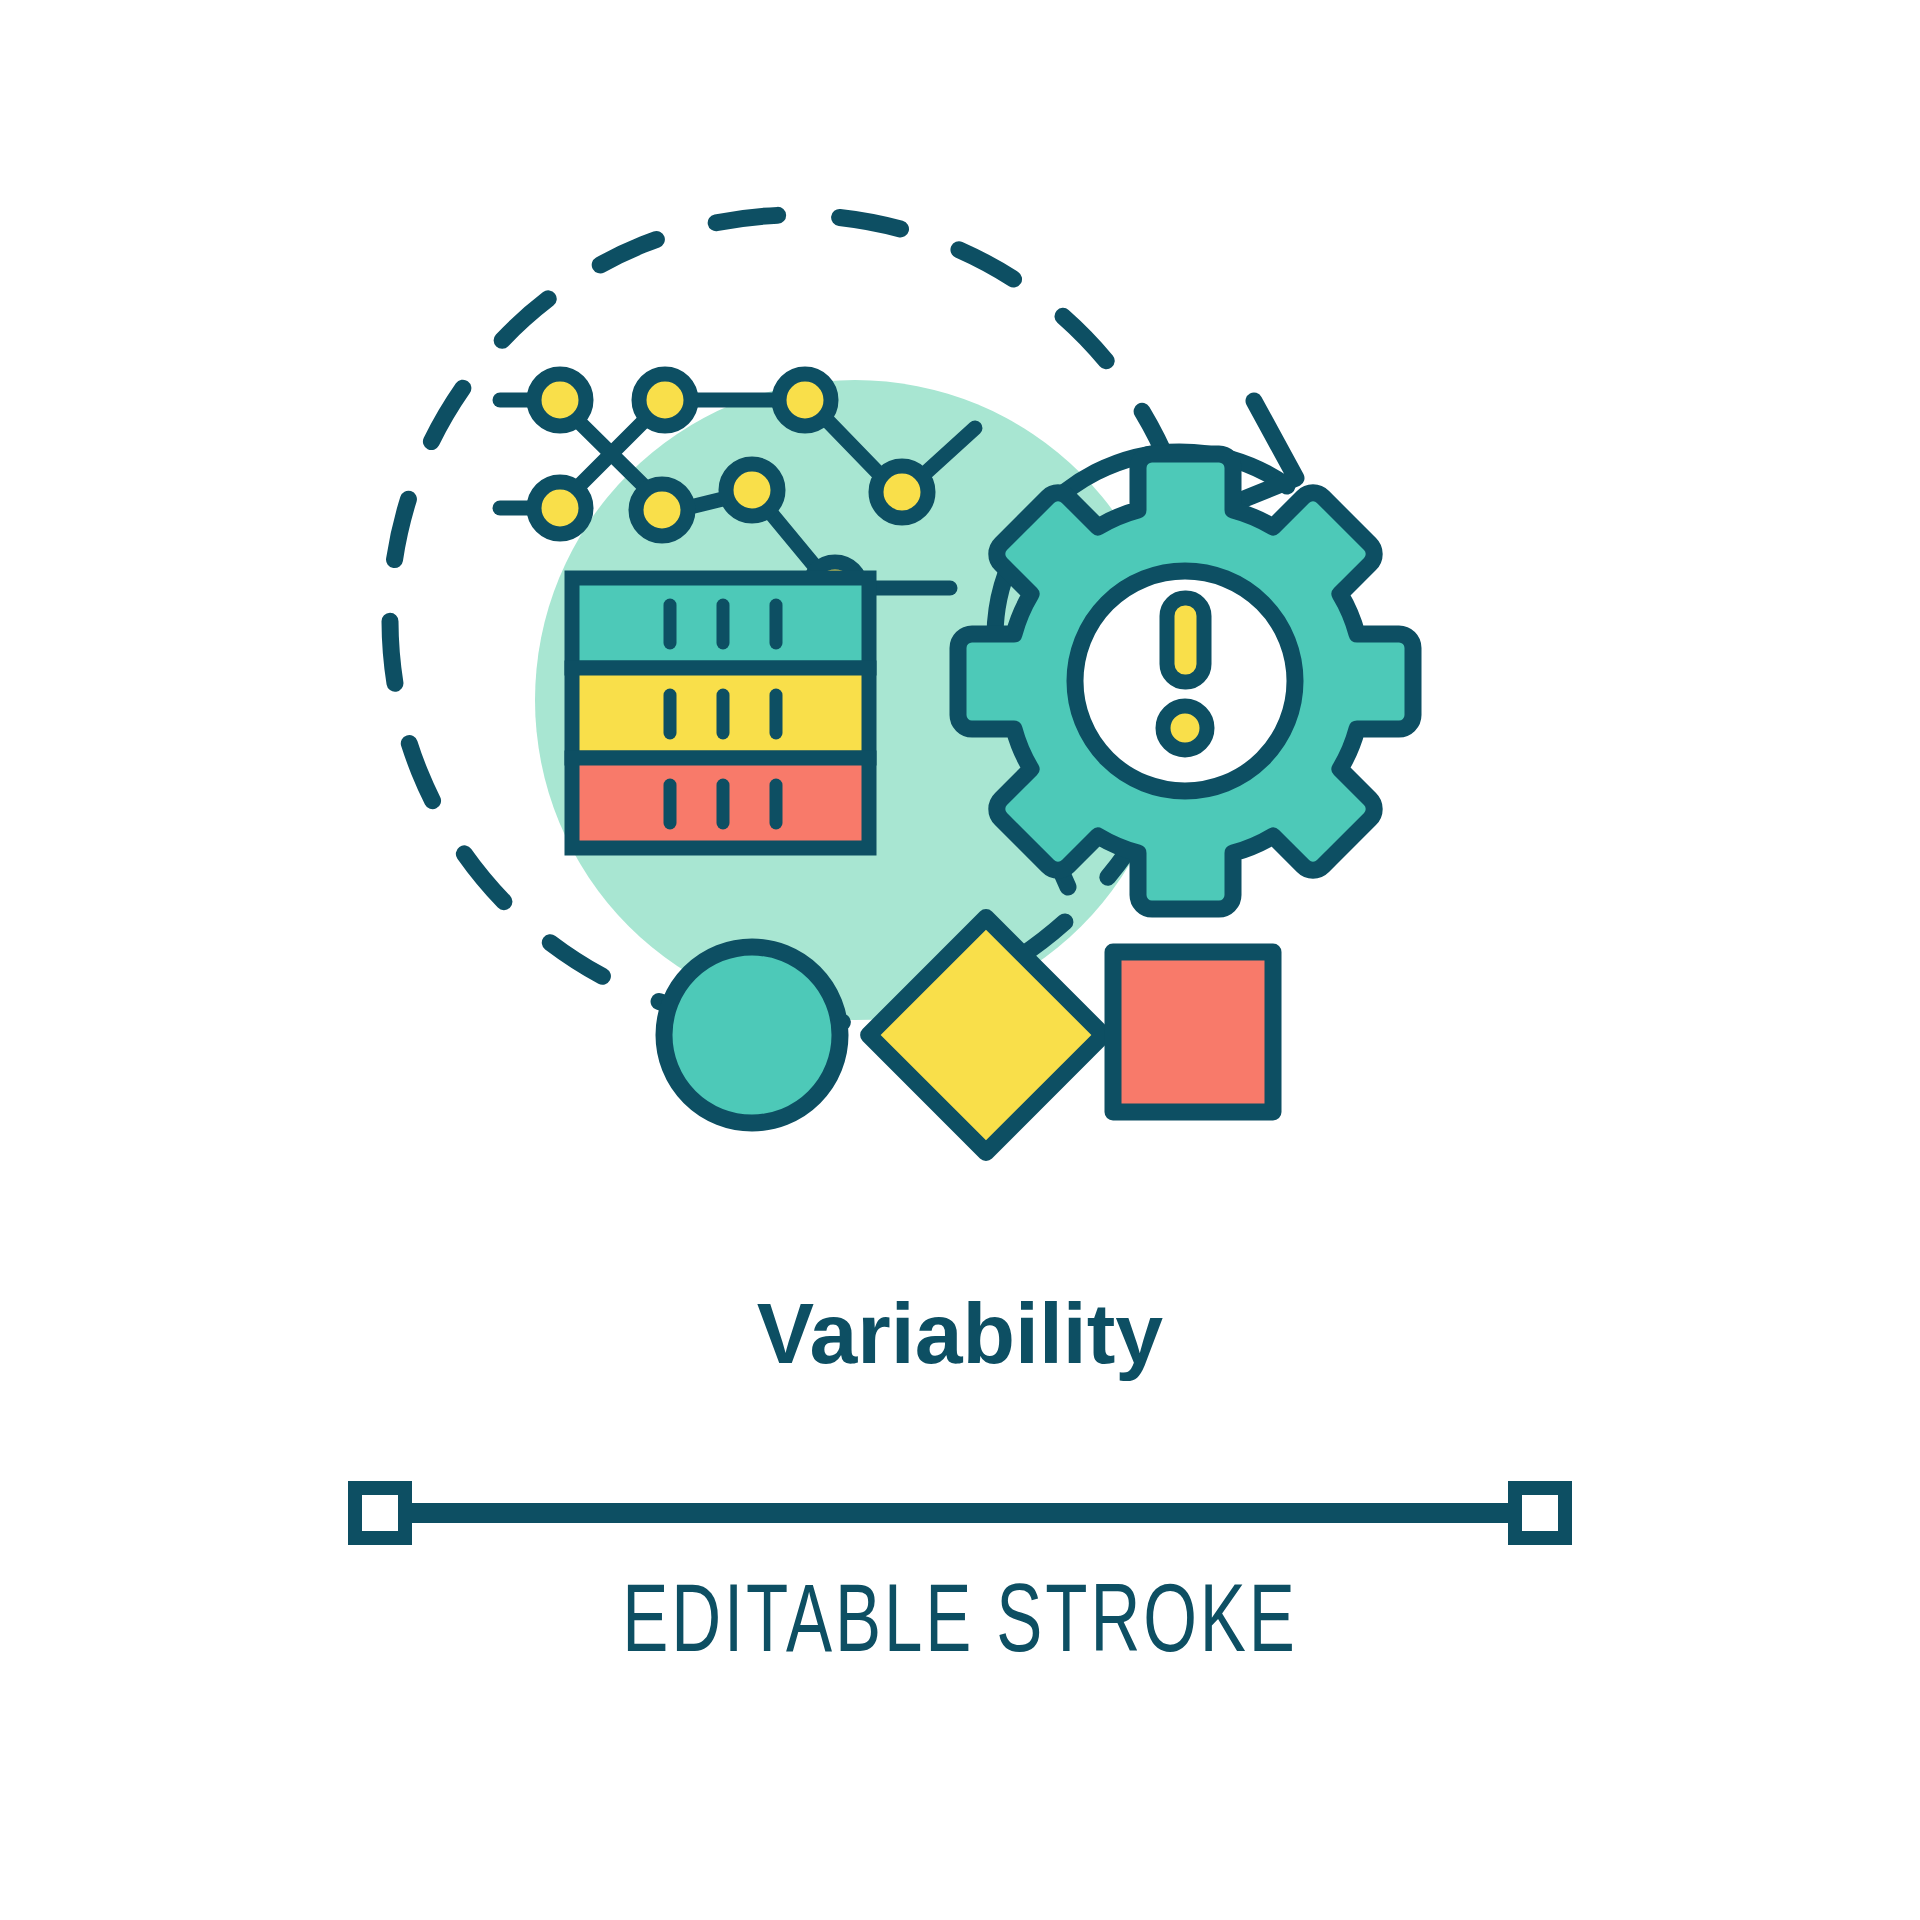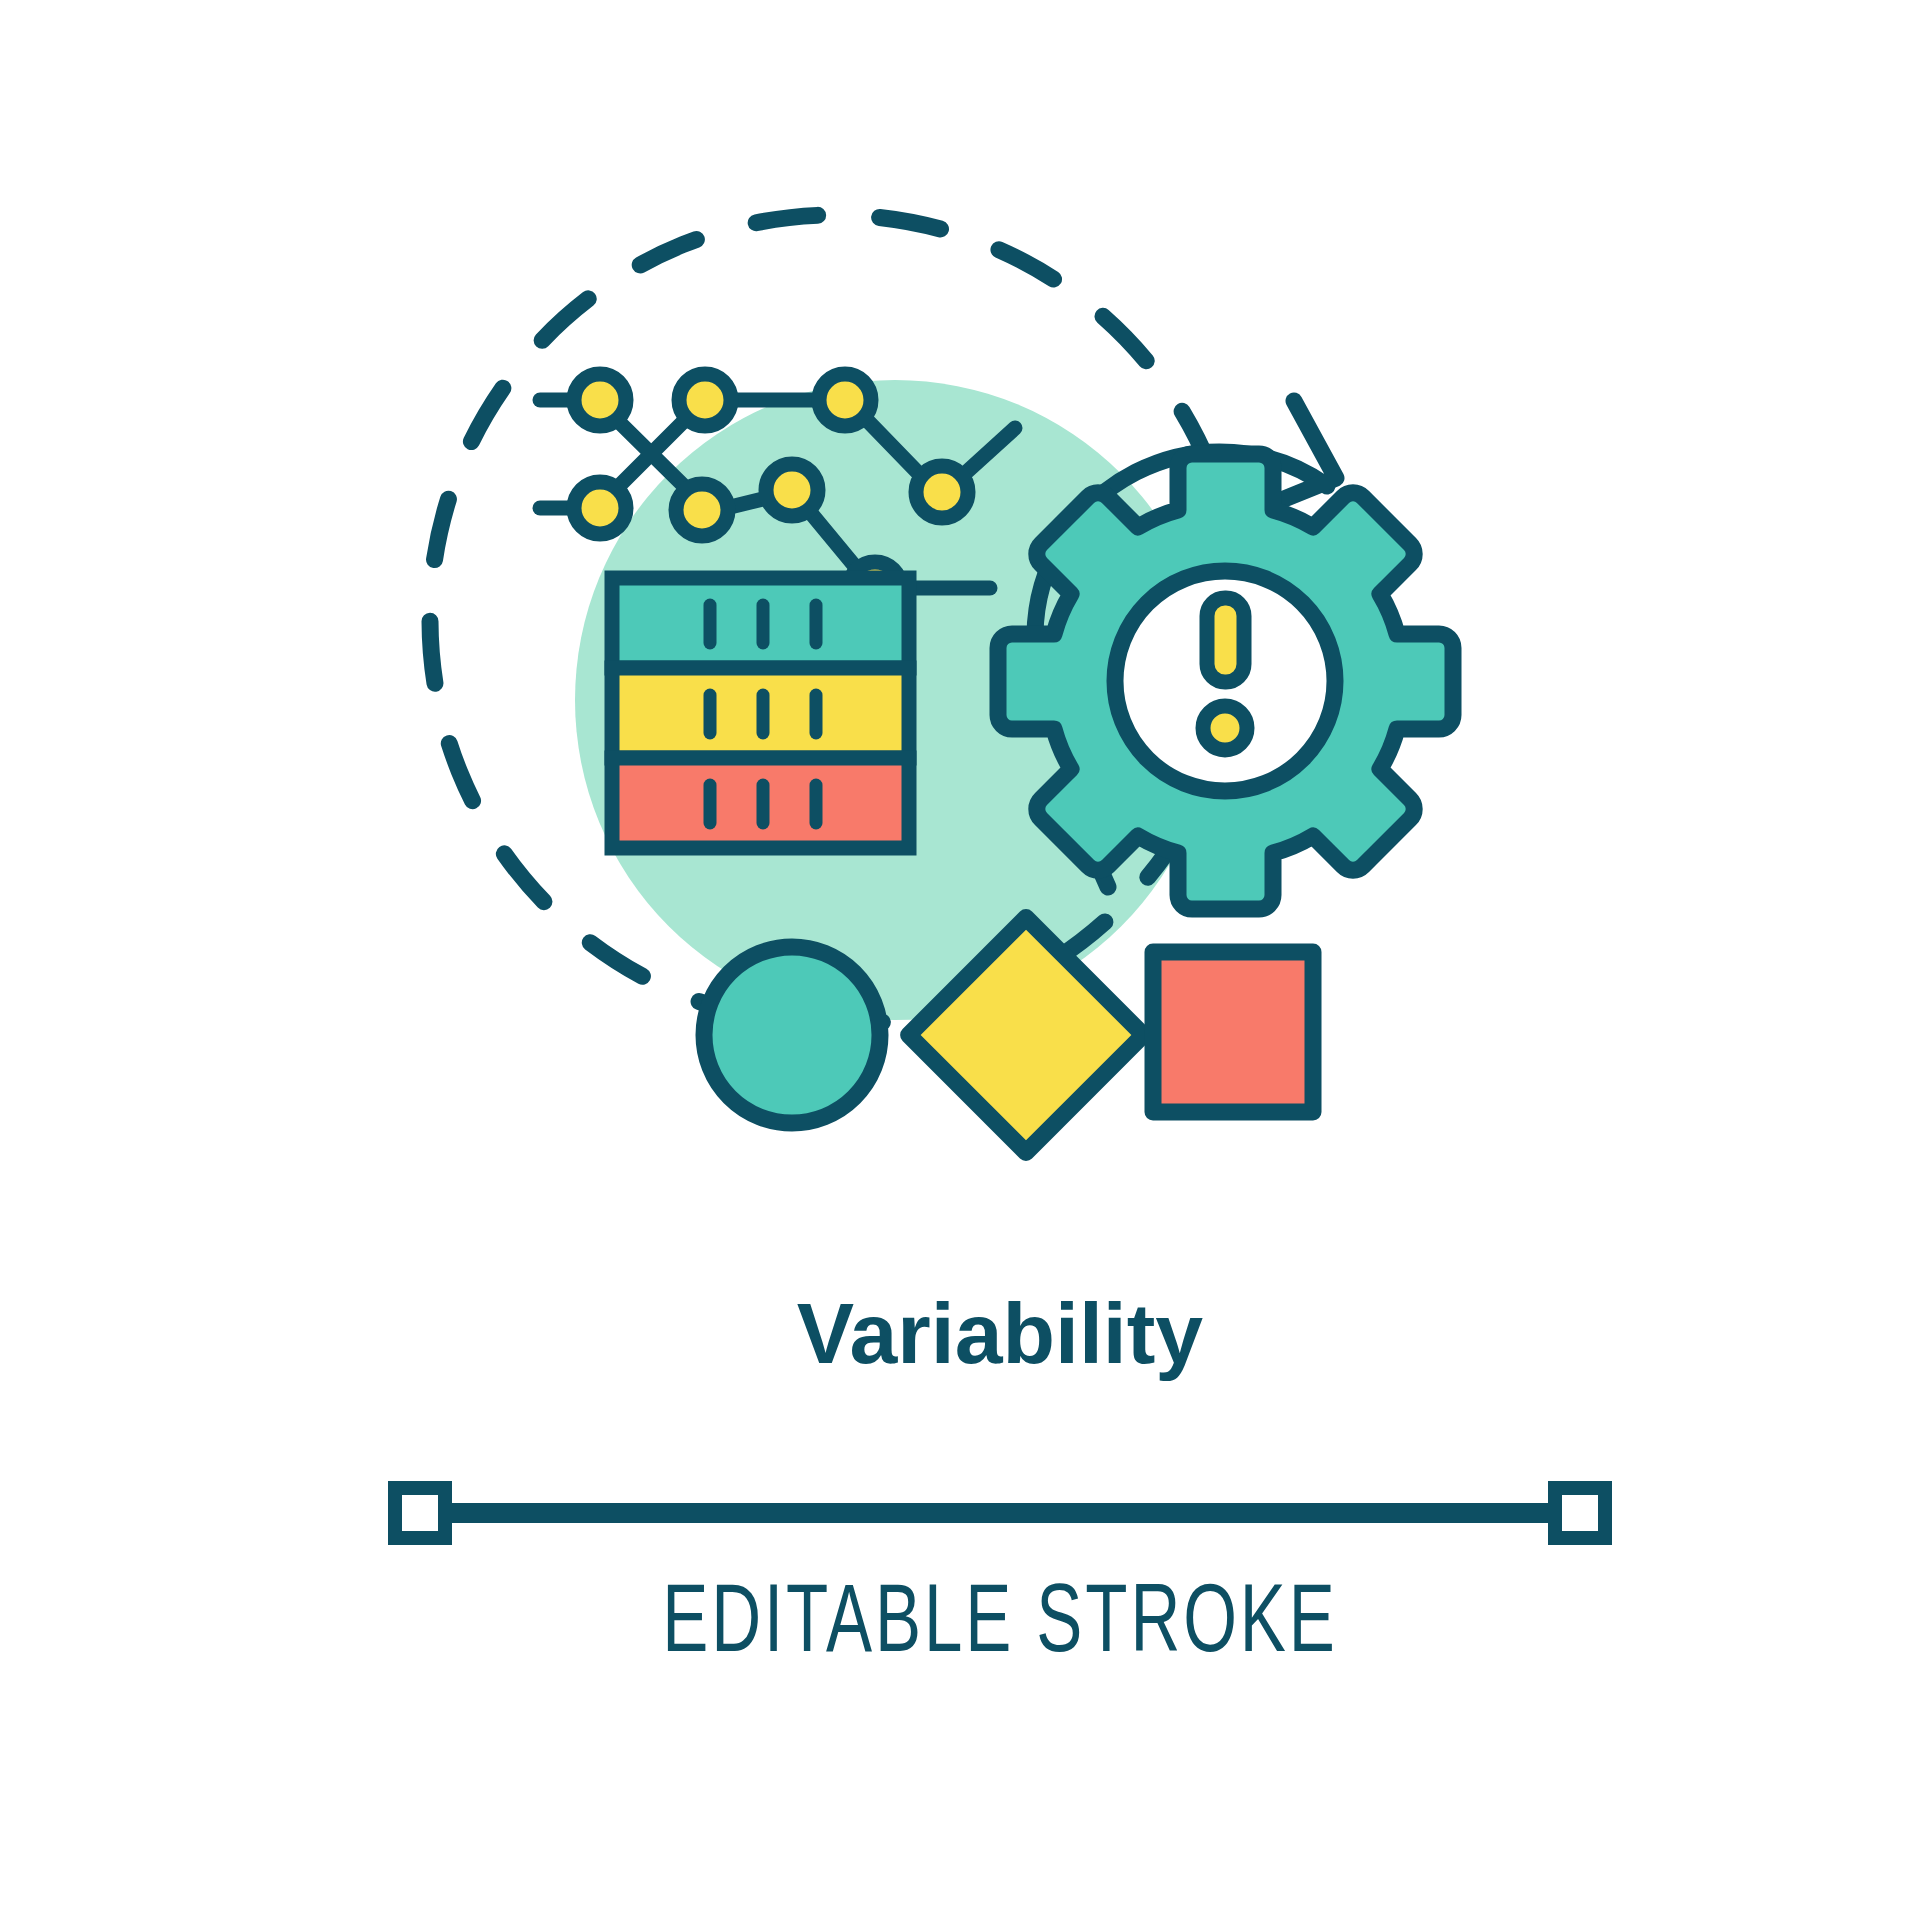--- a/index.html
+++ b/index.html
@@ -11,21 +11,20 @@
     width: 1920px;
     height: 1920px;
     font-family: "Liberation Sans", sans-serif;
     overflow: hidden;
   }
   #stage {
     position: relative;
     width: 1541px;
     height: 1920px;
     background: #ffffff;
-    margin-left: 40px;
   }
   #icon-art {
     position: absolute;
     left: 0;
     top: 0;
     width: 1920px;
     height: 1920px;
     display: block;
   }
   .concept-title {

